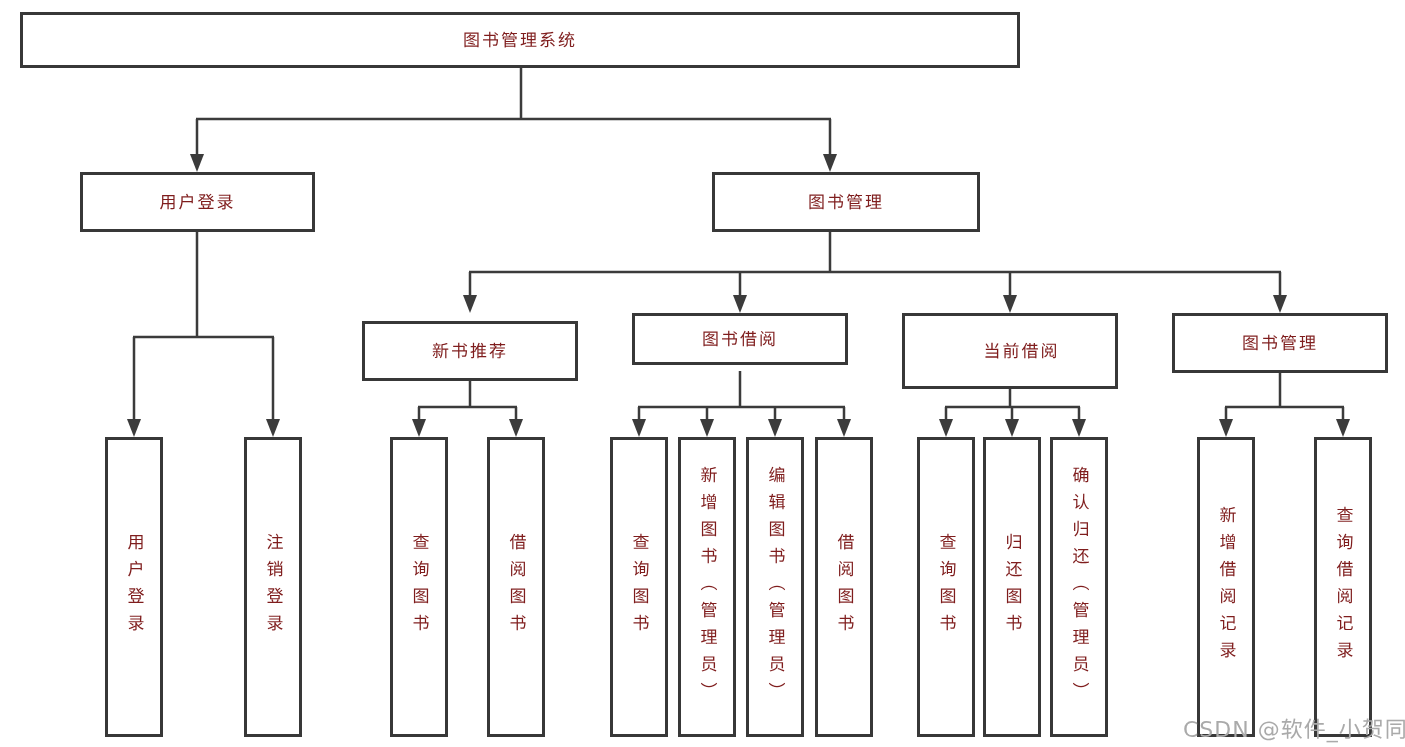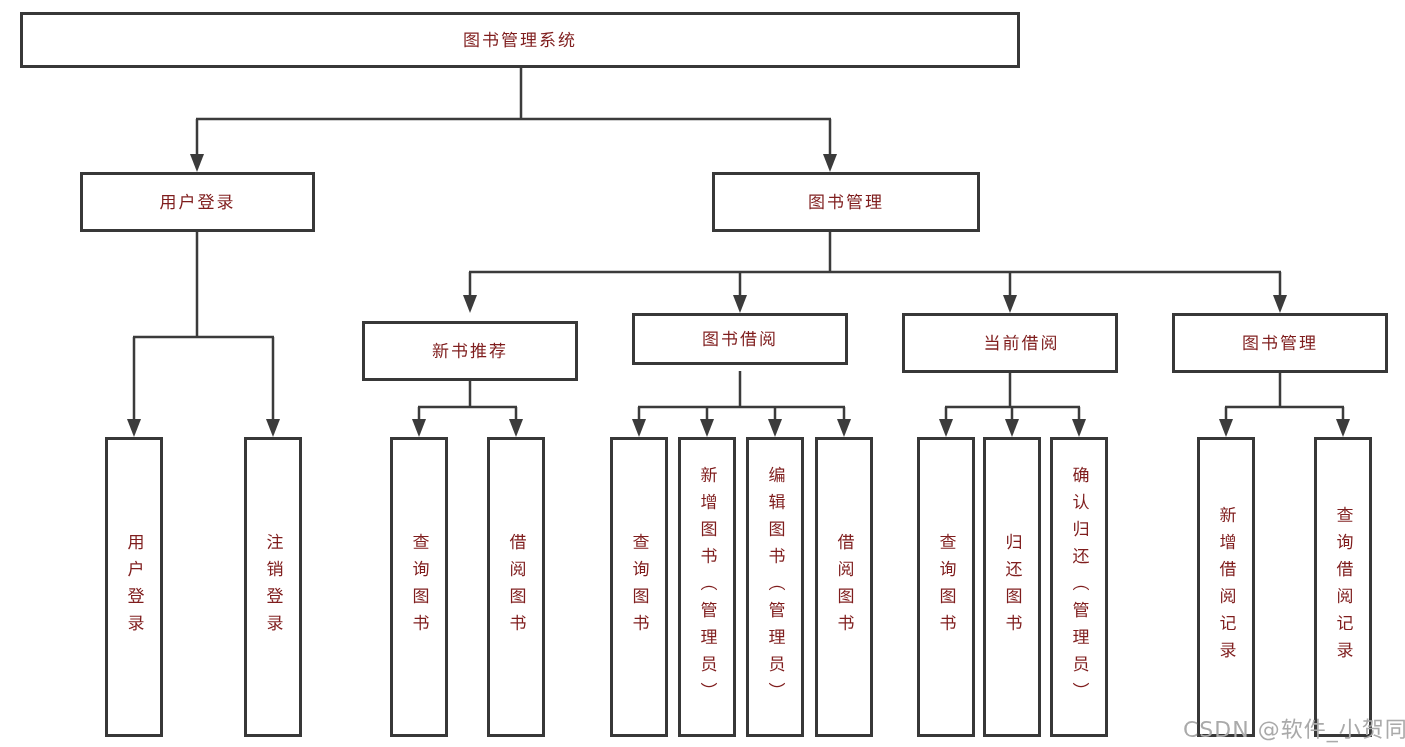--- a/index.html
+++ b/index.html
@@ -121,21 +121,21 @@
   <div class="node h" style="left:712px; top:172px; width:268px; height:60px;">
     <span>图书管理</span>
   </div>
 
   <div class="node h" style="left:362px; top:321px; width:216px; height:60px;">
     <span>新书推荐</span>
   </div>
   <div class="node h" style="left:632px; top:313px; width:216px; height:52px;">
     <span>图书借阅</span>
   </div>
-  <div class="node h" style="left:902px; top:313px; width:216px; height:60px;padding-left:23px;">
+  <div class="node h" style="left:902px; top:313px; width:216px; height:76px;padding-left:23px;">
     <span>当前借阅</span>
   </div>
   <div class="node h" style="left:1172px; top:313px; width:216px; height:60px;">
     <span>图书管理</span>
   </div>
 
   <div class="node leaf" style="left:105px; top:437px; width:58px; height:300px;">
     <span class="vtext">用户登录</span>
   </div>
   <div class="node leaf" style="left:244px; top:437px; width:58px; height:300px;">

